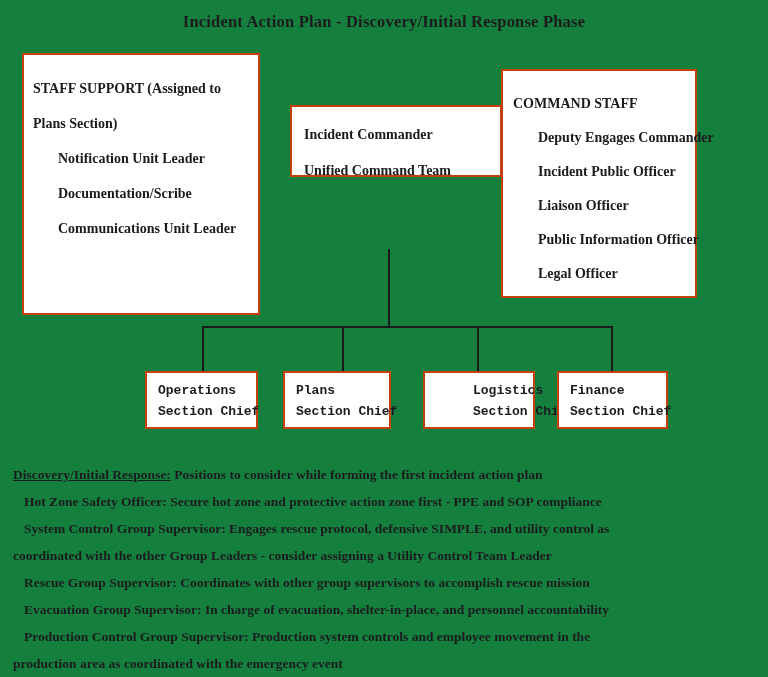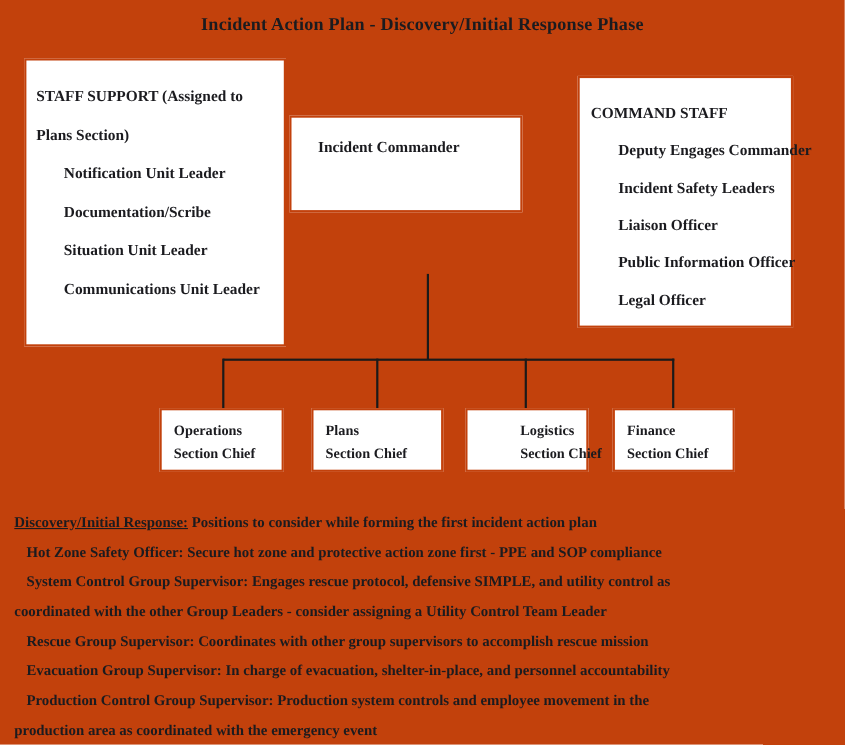--- a/index.html
+++ b/index.html
@@ -1,21 +1,21 @@
 <!DOCTYPE html>
 <html><head>
 <meta charset="utf-8">
 <style>
   * { margin: 0; padding: 0; box-sizing: border-box; }
   html, body { background: #ffffff; }
   .frame {
     position: relative;
     width: 768px;
     height: 677px;
-    background: #c2410c;
+    background: #15803d;
     font-family: "Liberation Serif", "DejaVu Serif", serif;
     color: #1b1b1f;
     overflow: hidden;
   }
   .page-title {
     position: absolute;
     top: 12px;
     left: 0;
     width: 100%;
     text-align: center;
@@ -32,46 +32,45 @@
   .box-staff-support {
     left: 22px; top: 53px;
     width: 238px; height: 262px;
     padding: 16px 8px 0 9px;
     font-size: 14px;
   }
   .box-staff-support .ln { line-height: 35px; white-space: nowrap; }
   .box-staff-support .item { padding-left: 25px; }
 
   .box-incident-commander {
-    left: 263px; top: 105px;
-    width: 212px; height: 88px;
-    padding: 10px 6px 0 24px;
+    left: 290px; top: 105px;
+    width: 212px; height: 72px;
+    padding: 10px 6px 0 12px;
     font-size: 14px;
   }
   .box-incident-commander .ln { line-height: 36px; white-space: nowrap; }
 
   .box-command-staff {
     left: 501px; top: 69px;
     width: 196px; height: 229px;
     padding: 16px 4px 0 10px;
     font-size: 14px;
-    margin-left: 24px;
   }
   .box-command-staff .ln { line-height: 34px; white-space: nowrap; }
   .box-command-staff .item { padding-left: 25px; }
 
   .section-box {
     top: 371px;
     height: 58px;
     padding: 7px 4px 0 11px;
     font-size: 13px;
   }
-  .section-box .ln { line-height: 21px; white-space: nowrap; }
+  .section-box .ln { line-height: 21px; white-space: nowrap; font-family: Liberation Mono, monospace; }
   .sec-0 { left: 145px; width: 113px; }
-  .sec-1 { left: 283px; width: 120px; }
+  .sec-1 { left: 283px; width: 108px; }
   .sec-2 { left: 423px; width: 112px; padding-left: 48px; }
   .sec-3 { left: 557px; width: 111px; }
 
   .line { position: absolute; background: #1a1a1a; }
   .stem      { left: 388px; top: 249px; width: 2px;  height: 78px; }
   .crossbar  { left: 203px; top: 326px; width: 410px; height: 2px; }
   .drop      { top: 326px; width: 2px; height: 46px; }
   .drop-0 { left: 202px; }
   .drop-1 { left: 342px; }
   .drop-2 { left: 477px; }
@@ -93,32 +92,32 @@
 
 <div class="frame">
 
   <div class="page-title">Incident Action Plan - Discovery/Initial Response Phase</div>
 
   <div class="box box-staff-support">
     <div class="ln">STAFF SUPPORT (Assigned to</div>
     <div class="ln">Plans Section)</div>
     <div class="ln item">Notification Unit Leader</div>
     <div class="ln item">Documentation/Scribe</div>
-    <div class="ln item">Situation Unit Leader</div>
     <div class="ln item">Communications Unit Leader</div>
   </div>
 
   <div class="box box-incident-commander">
     <div class="ln">Incident Commander</div>
+    <div class="ln">Unified Command Team</div>
   </div>
 
   <div class="box box-command-staff">
     <div class="ln">COMMAND STAFF</div>
     <div class="ln item">Deputy Engages Commander</div>
-    <div class="ln item">Incident Safety Leaders</div>
+    <div class="ln item">Incident Public Officer</div>
     <div class="ln item">Liaison Officer</div>
     <div class="ln item">Public Information Officer</div>
     <div class="ln item">Legal Officer</div>
   </div>
 
   <div class="line stem"></div>
   <div class="line crossbar"></div>
   <div class="line drop drop-0"></div>
   <div class="line drop drop-1"></div>
   <div class="line drop drop-2"></div>

